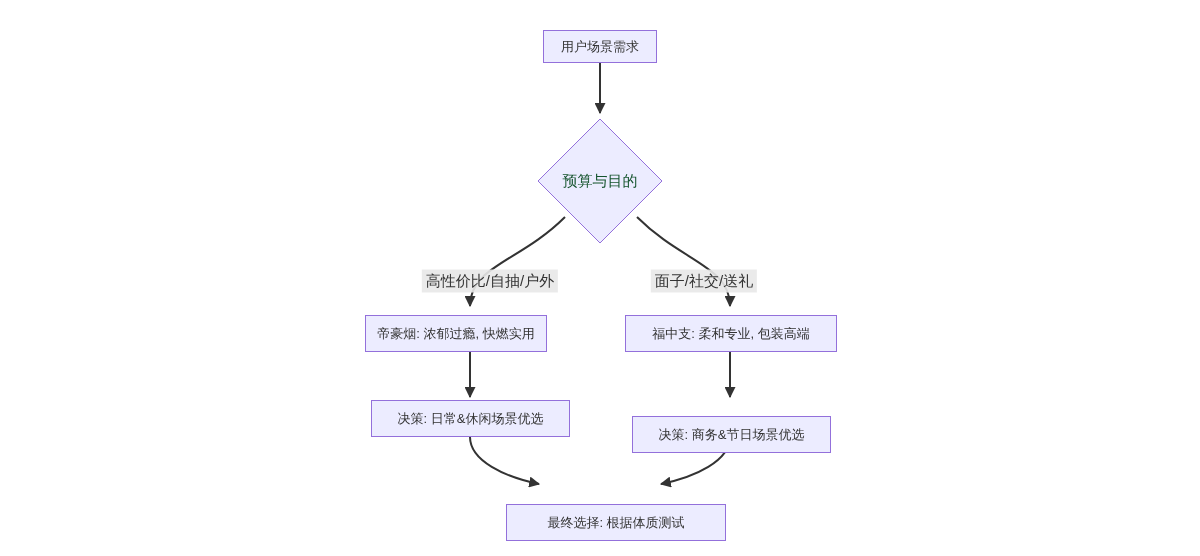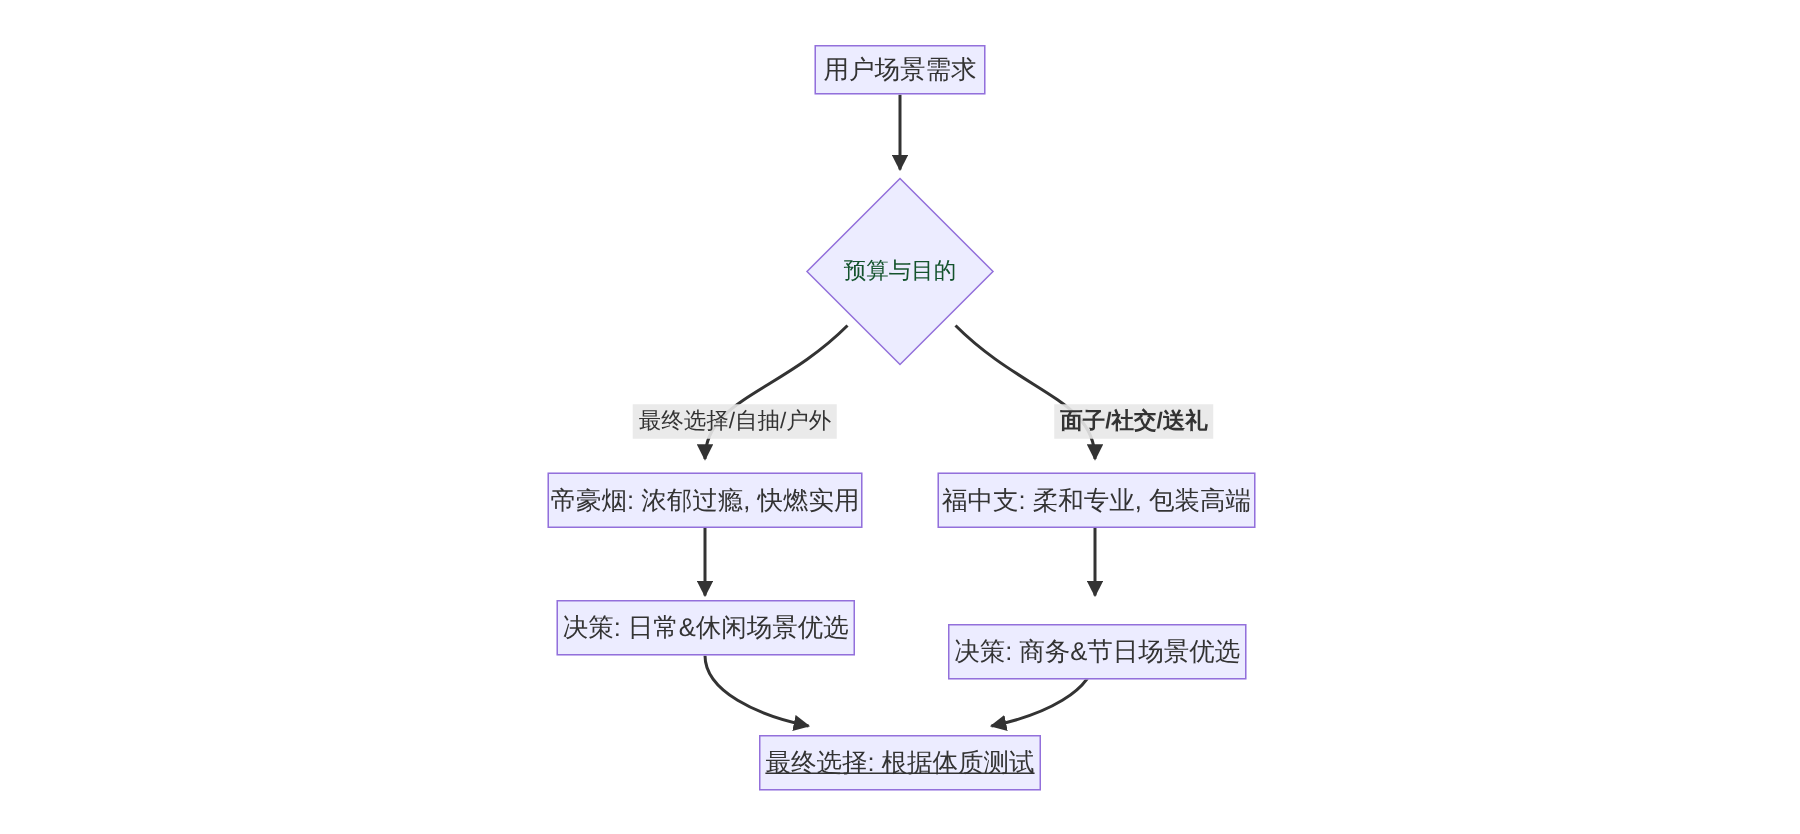--- a/index.html
+++ b/index.html
@@ -23,21 +23,21 @@
     height: 556px;
   }
   .node {
     position: absolute;
     display: flex;
     align-items: center;
     justify-content: center;
     background: #ECECFF;
     border: 1px solid #9370DB;
     color: #333333;
-    font-size: 17px;
+    font-size: 13px;
     white-space: nowrap;
     box-sizing: border-box;
     text-align: center;
   }
   .diamond-label {
     position: absolute;
     transform: translate(-50%, -50%);
     color: #14532d;
     font-size: 15px;
     white-space: nowrap;
@@ -68,42 +68,42 @@
     <path d="M565,217 C520,262 470,266 470,306" fill="none" stroke="#333333" stroke-width="2" marker-end="url(#arrow)"></path>
     <path d="M637,217 C682,262 730,266 730,306" fill="none" stroke="#333333" stroke-width="2" marker-end="url(#arrow)"></path>
     <path d="M470,352 L470,397" fill="none" stroke="#333333" stroke-width="2" marker-end="url(#arrow)"></path>
     <path d="M730,352 L730,397" fill="none" stroke="#333333" stroke-width="2" marker-end="url(#arrow)"></path>
     <path d="M470,437 C470,461 505,477 539,484" fill="none" stroke="#333333" stroke-width="2" marker-end="url(#arrow)"></path>
     <path d="M730,437 C730,461 695,477 661,484" fill="none" stroke="#333333" stroke-width="2" marker-end="url(#arrow)"></path>
 
     <polygon points="600,119 662,181 600,243 538,181" fill="#ECECFF" stroke="#9370DB" stroke-width="1"></polygon>
   </svg>
 
-  <div class="edge-label" style="left:490px; top:281px;">最终选择/自抽/户外</div>
-  <div class="edge-label" style="left:756px; top:281px;font-weight:bold;">面子/社交/送礼</div>
+  <div class="edge-label" style="left:490px; top:281px;">高性价比/自抽/户外</div>
+  <div class="edge-label" style="left:704px; top:281px;">面子/社交/送礼</div>
 
   <div class="node" style="left:543px; top:30px; width:114px; height:33px;">
     <span>用户场景需求</span>
   </div>
 
   <div class="diamond-label" style="left:600px; top:181px;">预算与目的</div>
 
-  <div class="node" style="left:365px; top:315px; width:210px; height:37px;">
+  <div class="node" style="left:365px; top:315px; width:182px; height:37px;">
     <span>帝豪烟: 浓郁过瘾, 快燃实用</span>
   </div>
 
   <div class="node" style="left:371px; top:400px; width:199px; height:37px;">
     <span>决策: 日常&amp;休闲场景优选</span>
   </div>
 
   <div class="node" style="left:625px; top:315px; width:212px; height:37px;">
     <span>福中支: 柔和专业, 包装高端</span>
   </div>
 
   <div class="node" style="left:632px; top:400px; width:199px; height:37px;margin-top:16px;">
     <span>决策: 商务&amp;节日场景优选</span>
   </div>
 
-  <div class="node" style="left:506px; top:490px; width:188px; height:37px;text-decoration:underline;">
+  <div class="node" style="left:506px; top:504px; width:220px; height:37px;">
     <span>最终选择: 根据体质测试</span>
   </div>
 
 </div>
 
 </body></html>

